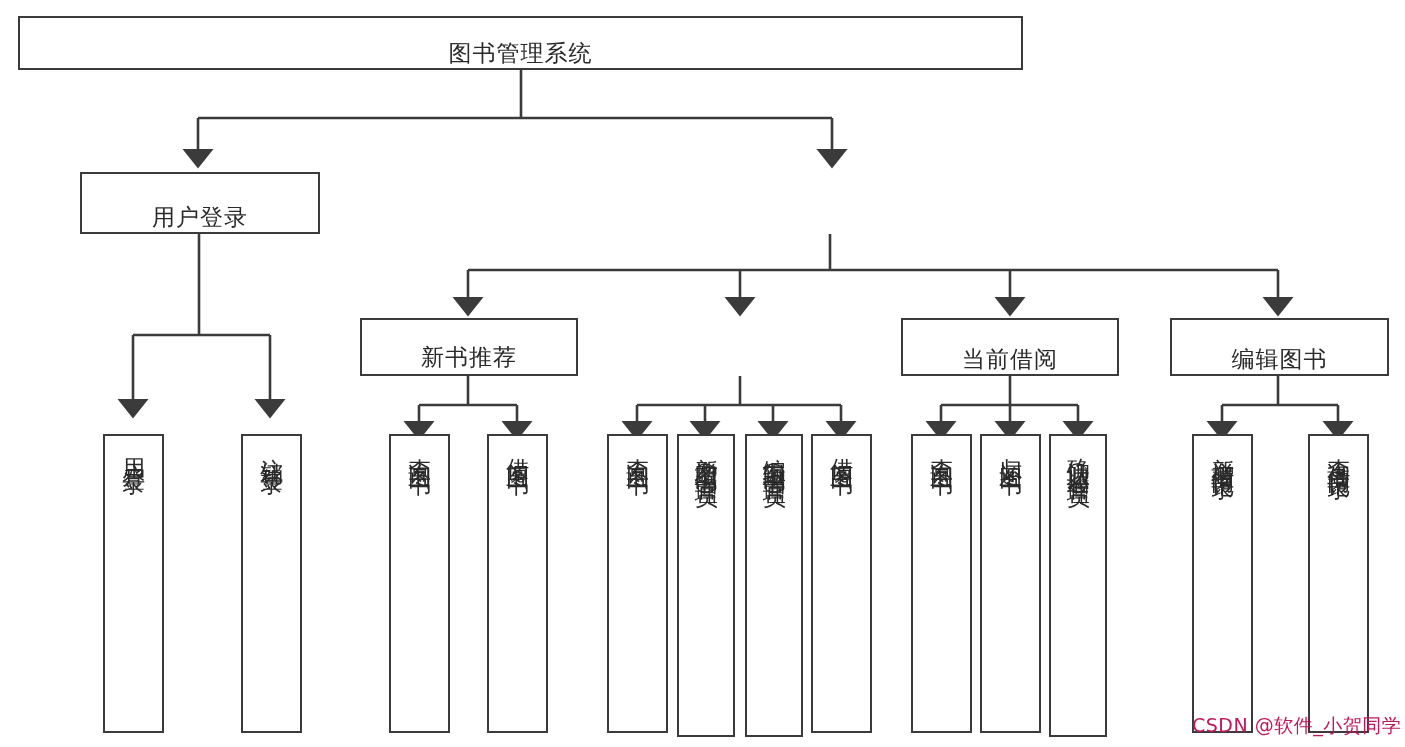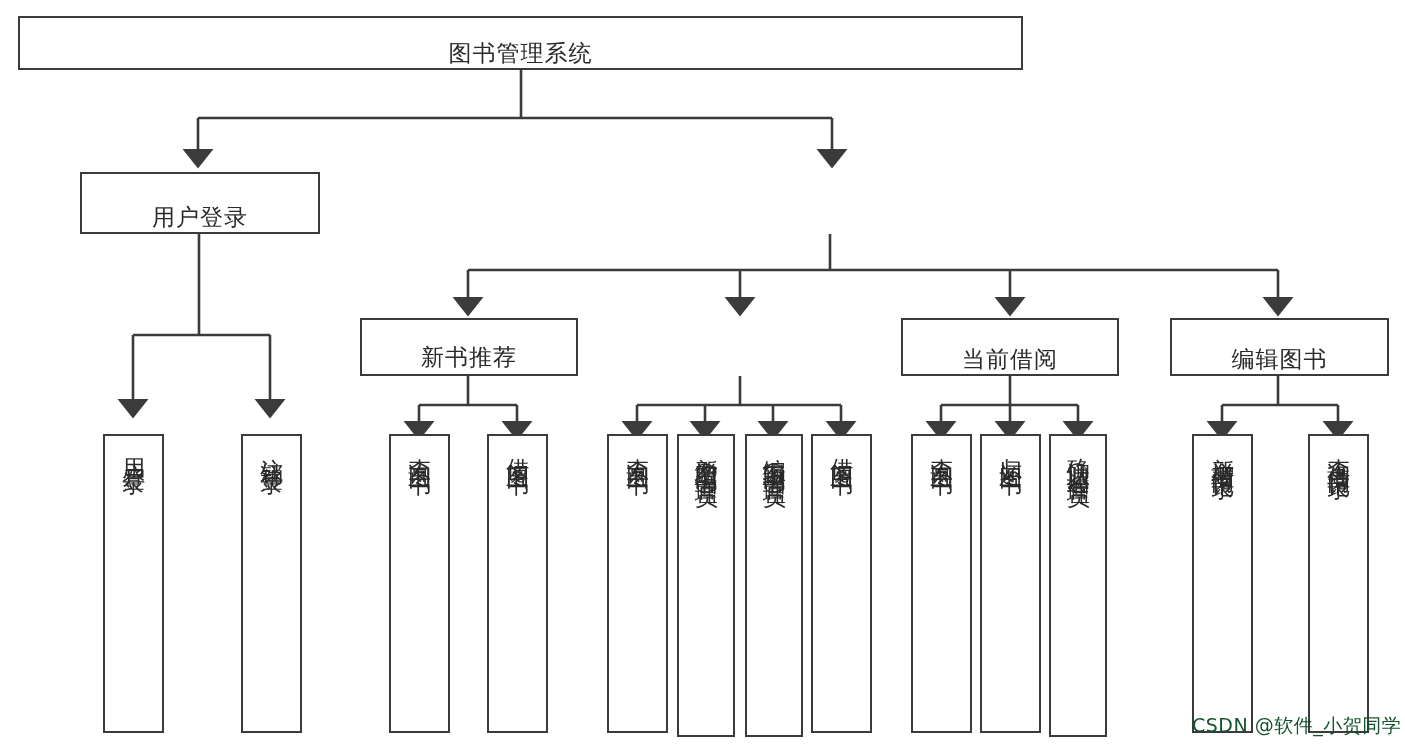--- a/index.html
+++ b/index.html
@@ -48,21 +48,21 @@
     line-height: 1.1;
     padding-top: 4px;
     justify-content: flex-start;
     align-items: center;
   }
   .node.vert.tall {
     letter-spacing: 4px;
   }
   .watermark {
     position: absolute;
-    color: #14532d;
+    color: #be185d;
     font-size: 19px;
     letter-spacing: 0.5px;
     white-space: nowrap;
   }
 </style>
 </head>
 <body>
 
 <div id="canvas">
 

